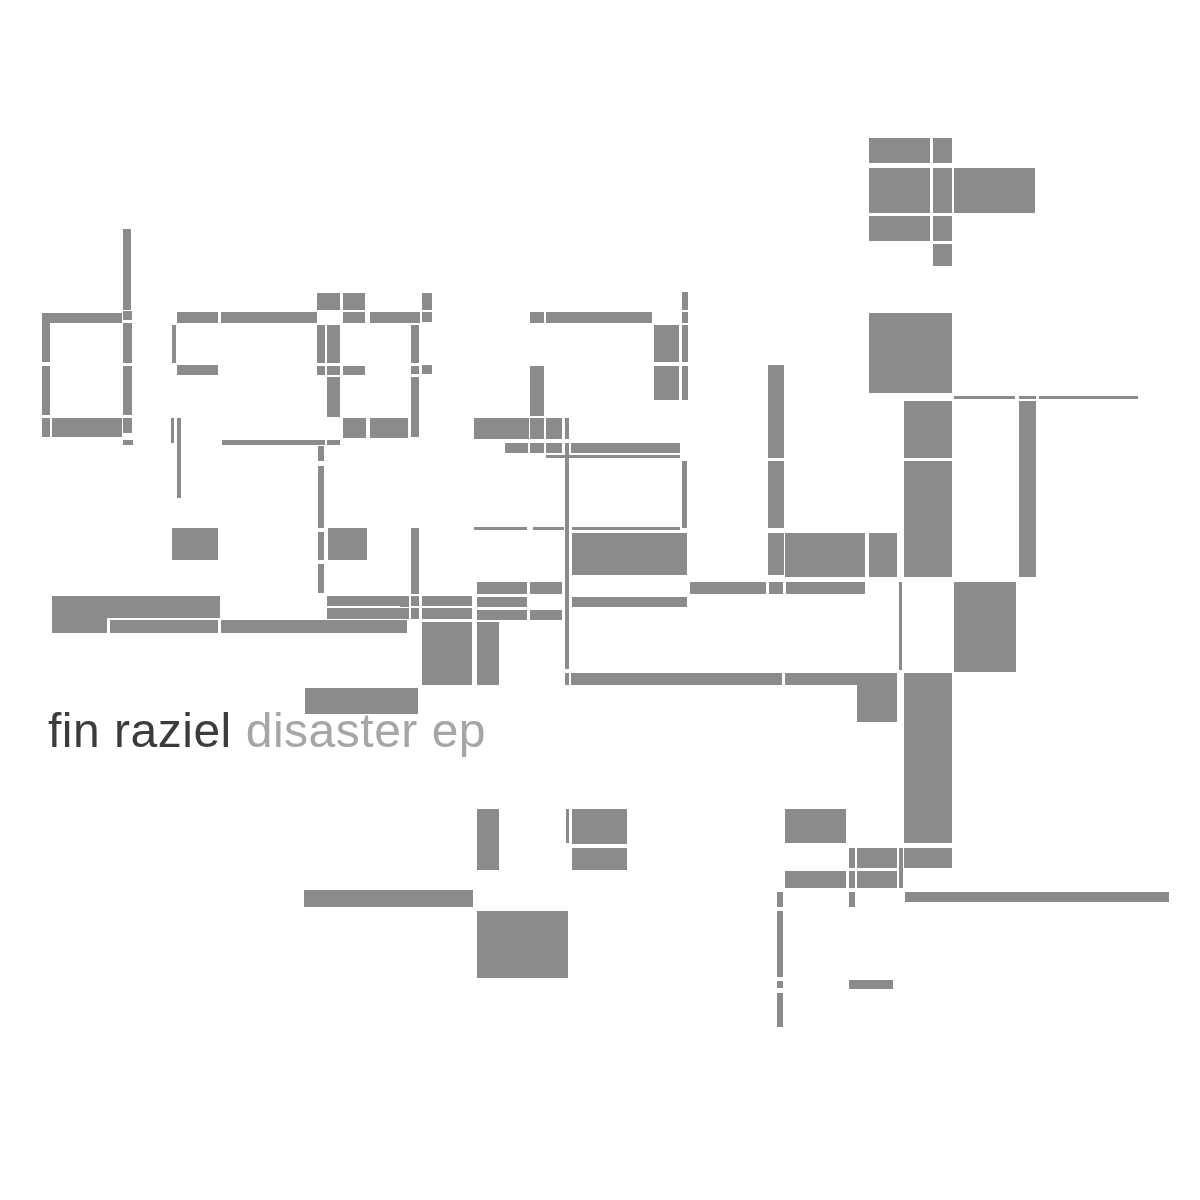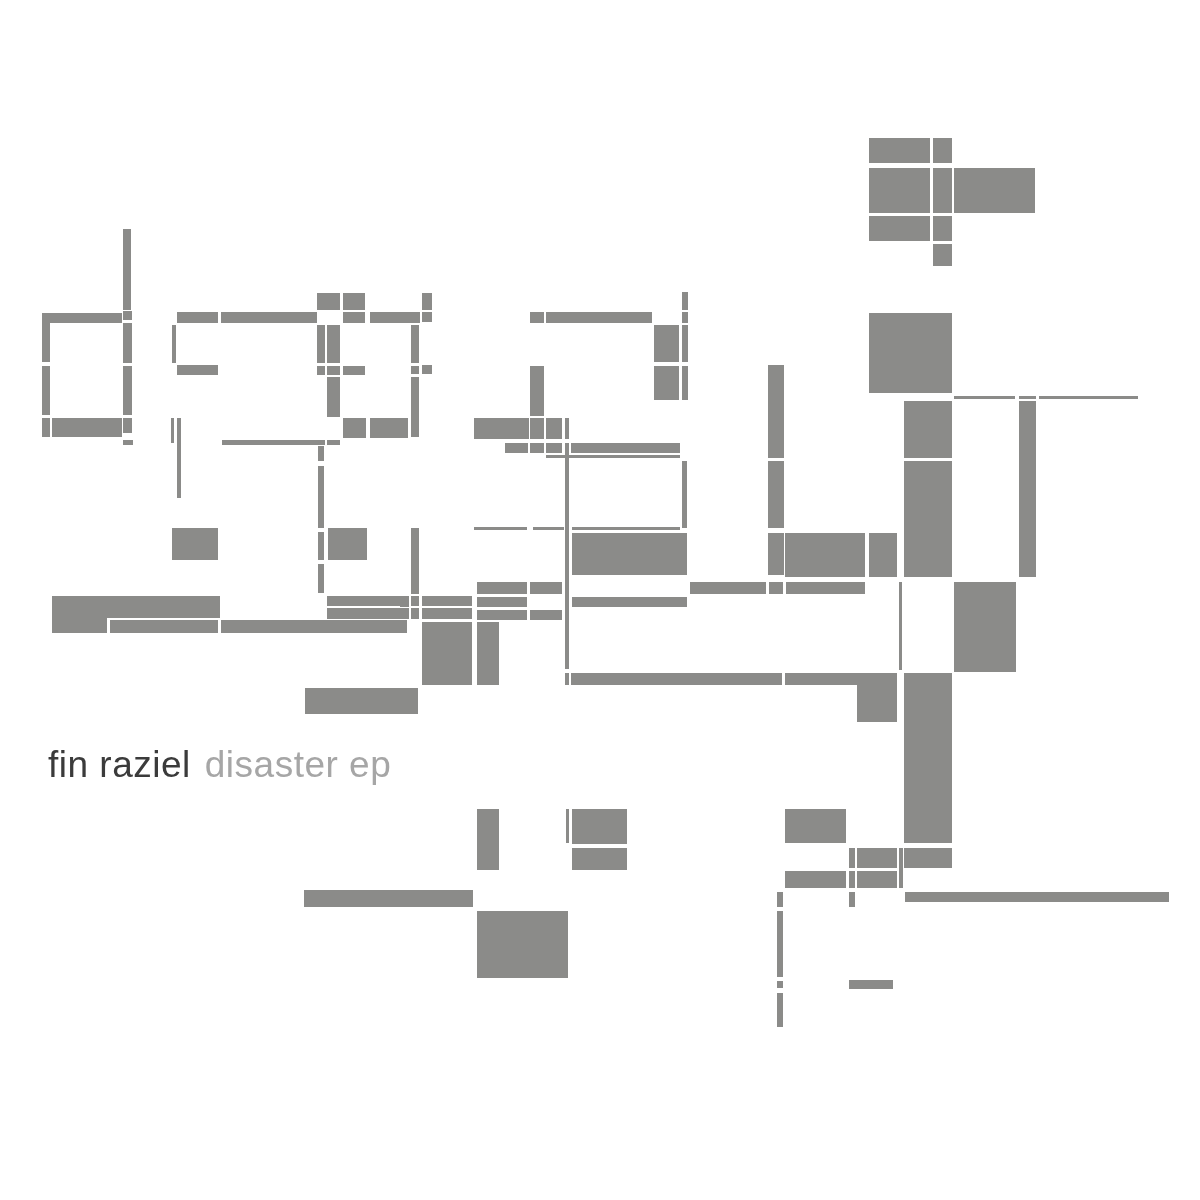--- a/index.html
+++ b/index.html
@@ -13,22 +13,22 @@
     height:1200px;
     background:#ffffff;
     overflow:hidden;
   }
   .art-rect{
     position:absolute;
   }
   .title{
     position:absolute;
     left:48px;
-    top:741px;
-    font-size:37px;
+    top:707px;
+    font-size:48px;
     line-height:48px;
     letter-spacing:0.5px;
     white-space:nowrap;
   }
   .title .album{
     margin-left:14px;
   }
 </style>
 </head>
 <body>

